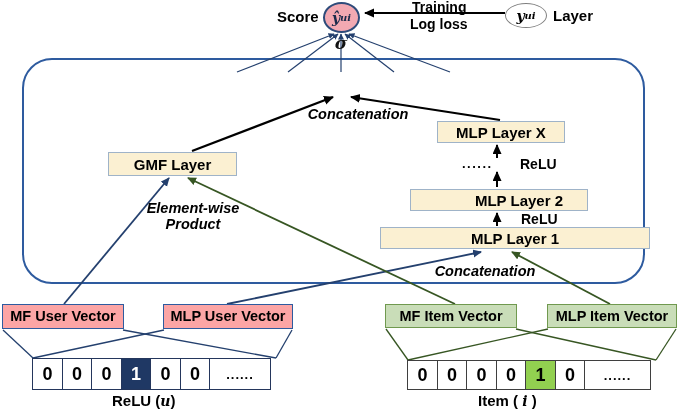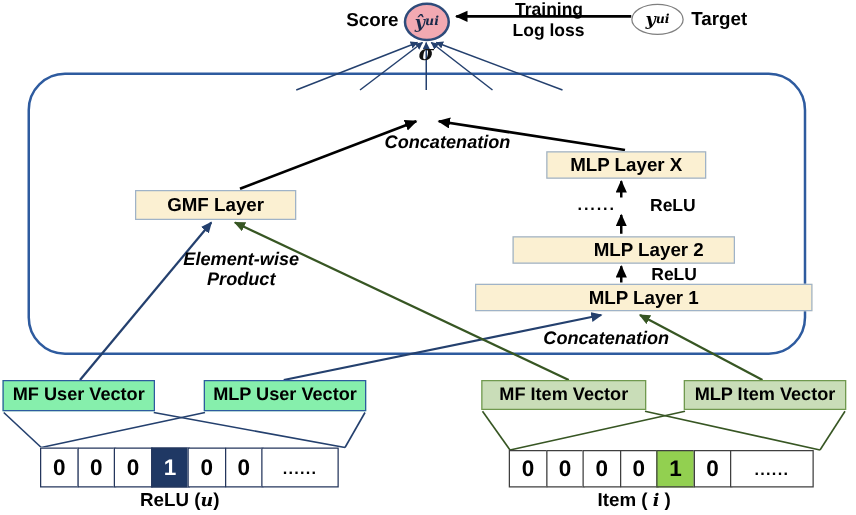--- a/index.html
+++ b/index.html
@@ -11,21 +11,21 @@
   .wires{position:absolute;left:0;top:0;width:685px;height:412px;pointer-events:none;}
   .frame{
     position:absolute;left:22px;top:58px;width:623px;height:226px;
     border:2px solid #2e5b9f;border-radius:30px;background:transparent;
   }
   .box{
     position:absolute;display:flex;align-items:center;justify-content:center;
     font-weight:bold;font-size:15px;line-height:1;
   }
   .cream{background:#fbf0d2;border:1.5px solid #9fb3c8;}
-  .ubox{background:#86efac;border:1.5px solid #2e5b9f;font-size:14.5px;}
+  .ubox{background:#fca5a5;border:1.5px solid #2e5b9f;font-size:14.5px;}
   .ibox{background:#c9ddb8;border:1.5px solid #70994f;font-size:14.5px;}
   .lbl{position:absolute;font-weight:bold;font-size:15px;line-height:1.1;white-space:nowrap;}
   .ann{position:absolute;font-weight:bold;font-style:italic;font-size:14.5px;white-space:nowrap;transform:translateX(-50%);}
   .math{font-family:"DejaVu Serif",serif;font-style:italic;font-weight:bold;}
   .circle{
     position:absolute;display:flex;align-items:center;justify-content:center;border-radius:50%;
   }
   .score-circle{left:323px;top:2px;width:37px;height:31px;background:#f2a9b2;border:2px solid #2e4b7a;color:#1a2a4a;font-size:14px;}
   .target-circle{left:505px;top:3px;width:42px;height:25px;background:#fff;border:1.5px solid #7f7f7f;color:#000;font-size:14px;}
   .circle sub{font-size:10px;font-weight:bold;}
@@ -111,21 +111,21 @@
   <div class="circle score-circle math">
     <span>ŷ</span>
       <sub>ui</sub>
   </div>
   <div class="lbl" style="left:412px;top:0px;font-size:14px;">Training</div>
   <div class="lbl" style="left:410px;top:17px;font-size:14px;">Log loss</div>
   <div class="circle target-circle math">
     <span>y</span>
       <sub>ui</sub>
   </div>
-  <div class="lbl" style="left:553px;top:8px;">Target</div>
+  <div class="lbl" style="left:553px;top:8px;">Layer</div>
   <div class="sigma math">σ</div>
 
   <div class="ann" style="left:358px;top:106px;">Concatenation</div>
 
   <div class="box cream" style="left:108px;top:152px;width:129px;height:24px;">
     <span>GMF Layer</span>
   </div>
   <div class="ann" style="left:193px;top:200px;text-align:right;">Element-wise</div>
   <div class="ann" style="left:193px;top:216px;">Product</div>
 

